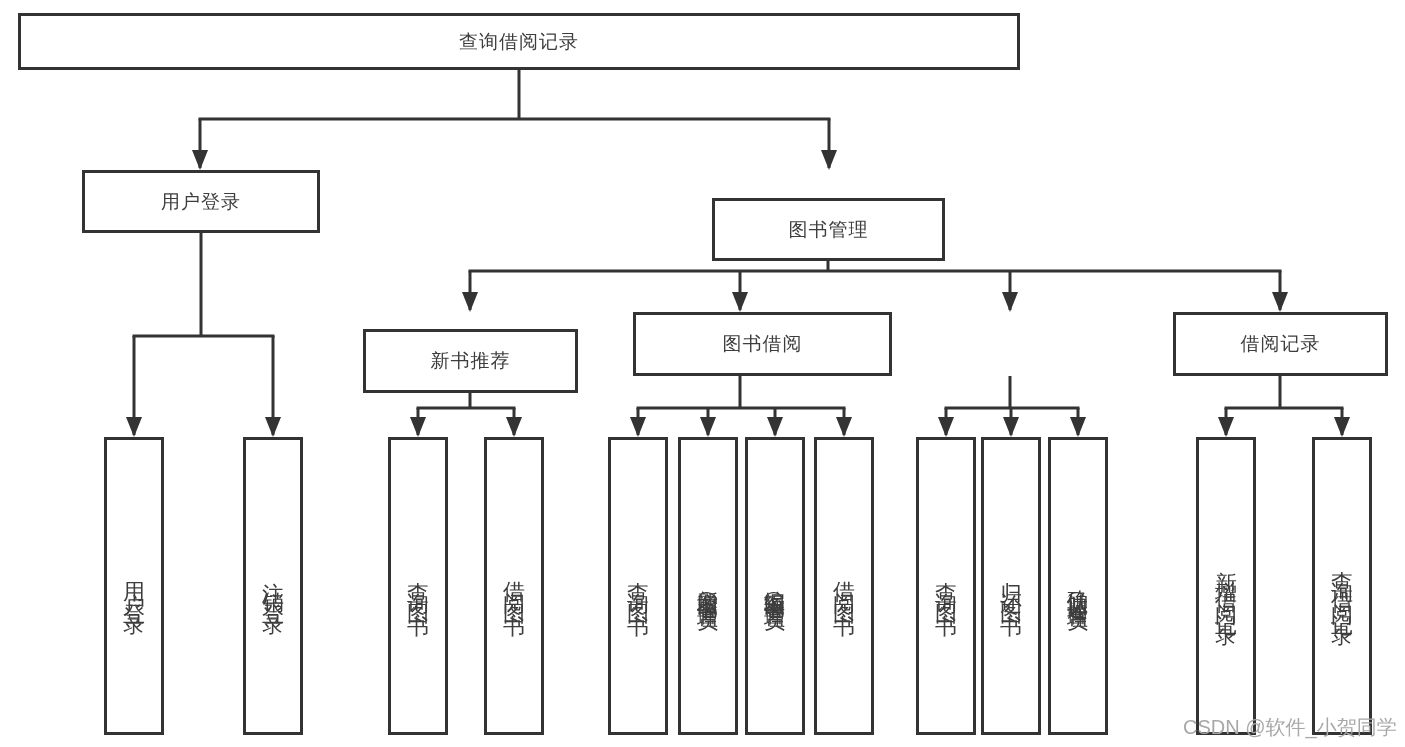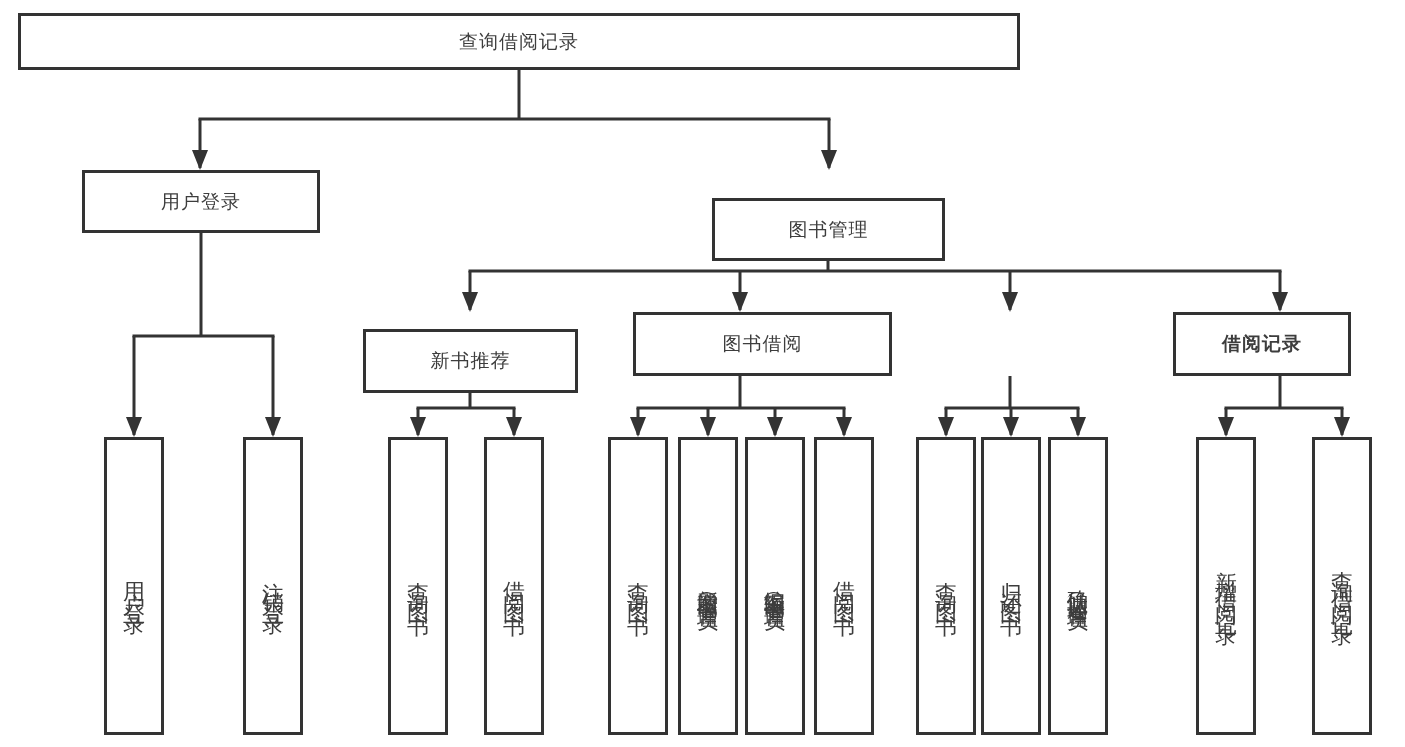--- a/index.html
+++ b/index.html
@@ -125,21 +125,21 @@
   <div class="box h-box" style="left:712px;top:170px;width:233px;height:63px;margin-top:28px;">
     <span>图书管理</span>
   </div>
 
   <div class="box h-box" style="left:363px;top:329px;width:215px;height:64px;">
     <span>新书推荐</span>
   </div>
   <div class="box h-box" style="left:633px;top:312px;width:259px;height:64px;">
     <span>图书借阅</span>
   </div>
-  <div class="box h-box" style="left:1173px;top:312px;width:178px;height:64px;font-weight:bold;">
+  <div class="box h-box" style="left:1173px;top:312px;width:215px;height:64px;">
     <span>借阅记录</span>
   </div>
 
   <div class="box v-box" style="left:104px;top:437px;width:60px;height:298px;">
     <span class="v-text">用户登录</span>
   </div>
   <div class="box v-box" style="left:243px;top:437px;width:60px;height:298px;">
     <span class="v-text">注销登录</span>
   </div>
 
@@ -173,14 +173,15 @@
     <span class="v-text long">确认归还（管理员）</span>
   </div>
 
   <div class="box v-box" style="left:1196px;top:437px;width:60px;height:298px;">
     <span class="v-text">新增借阅记录</span>
   </div>
   <div class="box v-box" style="left:1312px;top:437px;width:60px;height:298px;">
     <span class="v-text">查询借阅记录</span>
   </div>
 
+  <div class="watermark">CSDN @软件_小贺同学</div>
 
 </div>
 
 </body></html>

